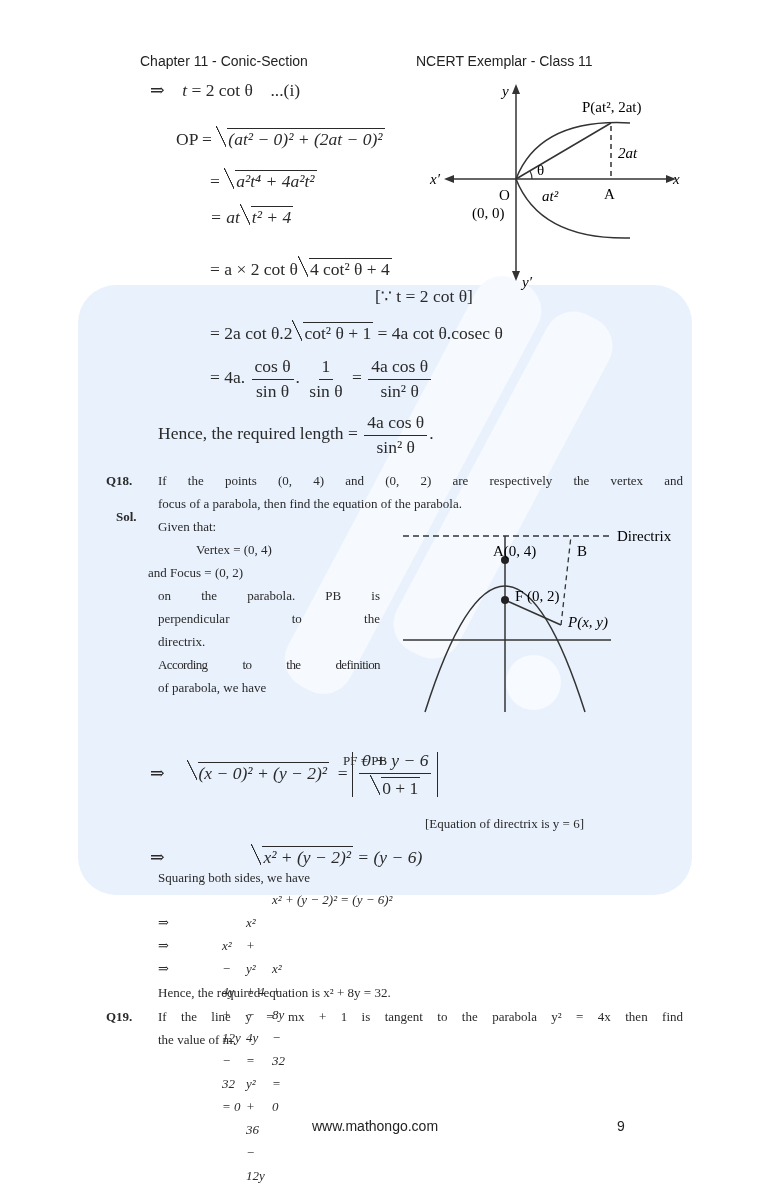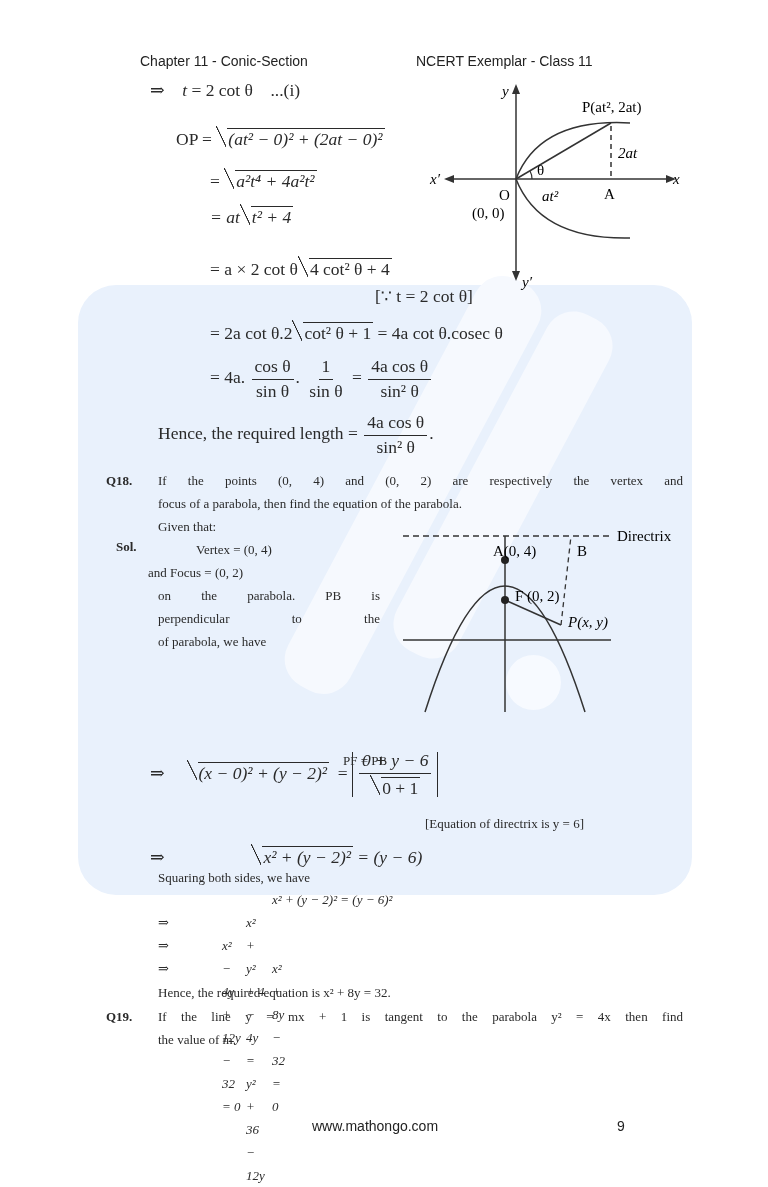--- a/index.html
+++ b/index.html
@@ -119,28 +119,30 @@
   <text x="117" y="95" font-size="15">θ</text>
   <text x="122" y="121" font-size="15" font-style="italic">at²</text>
   <text x="198" y="78" font-size="15" font-style="italic">2at</text>
 </svg>
 
 <div class="para bold" style="left:106px;top:469px;">Q18.</div>
 <div class="para" style="left:158px;top:469px;width:525px;">
   <div class="justify">If the points (0, 4) and (0, 2) are respectively the vertex and</div>
   <div>focus of a parabola, then find the equation of the parabola.</div>
 </div>
-<div class="para bold" style="left:116px;top:535px;">Sol.</div>
+<div class="para bold" style="left:116px;top:505px;">Sol.</div>
 <div class="para" style="left:158px;top:515px;">Given that:</div>
 <div class="para" style="left:196px;top:538px;">Vertex = (0, 4)</div>
 <div class="para" style="left:148px;top:561px;">and  Focus = (0, 2)</div>
 
 <div class="para" style="left:158px;top:584px;width:222px;">
   <div class="justify">on the parabola. PB is</div>
   <div class="justify">perpendicular to the</div>
+  <div>directrix.</div>
+  <div class="justify" style="letter-spacing:-0.6px;">According to the definition</div>
   <div>of parabola, we have</div>
 </div>
 
 <svg class="abs" style="left:395px;top:520px;" width="295" height="200">
 
   <line x1="8" y1="16" x2="215" y2="16" stroke="#333" stroke-width="1.3" stroke-dasharray="6,4"></line>
 
   <line x1="110" y1="16" x2="110" y2="192" stroke="#333" stroke-width="1.5"></line>
 
   <line x1="8" y1="120" x2="216" y2="120" stroke="#333" stroke-width="1.5"></line>

